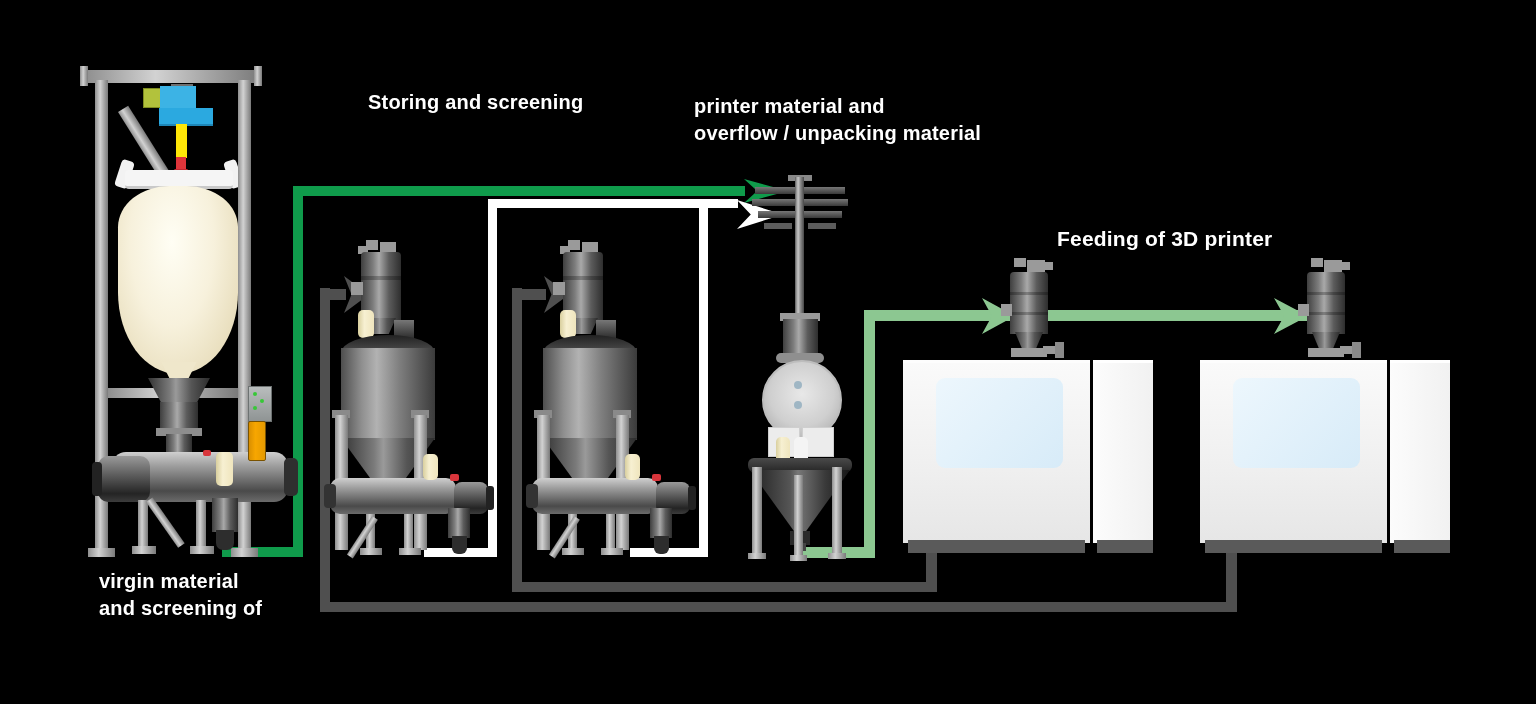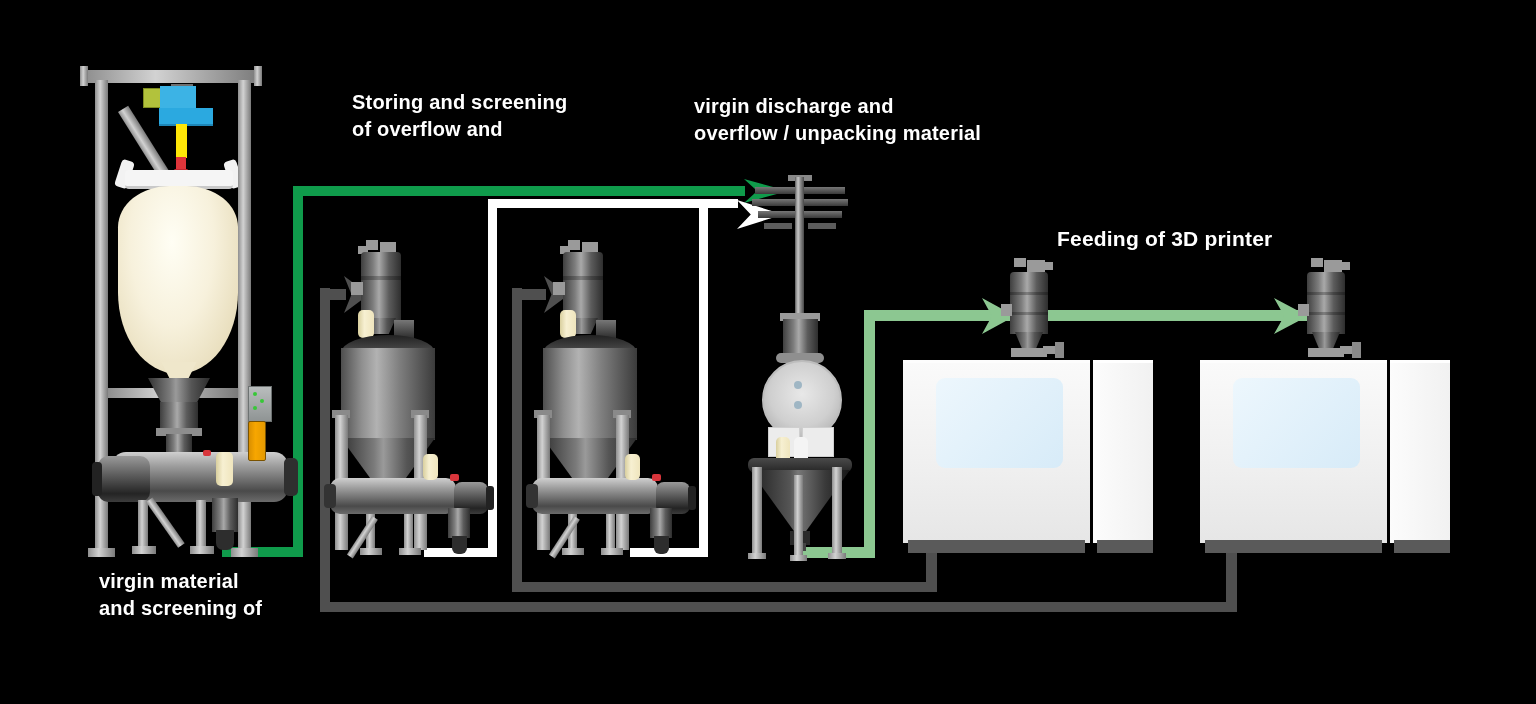--- a/index.html
+++ b/index.html
@@ -341,26 +341,25 @@
     <div class="f-flg"></div>
     <div class="f-vA"></div>
     <div class="f-vB"></div>
     <div class="cab"></div>
     <div class="win"></div>
     <div class="base"></div>
     <div class="side"></div>
     <div class="sbase"></div>
   </div>
 
-  <div class="lbl" style="left:352px;top:89px;">
+  <div class="lbl" style="left:368px;top:89px;">
     <div>Storing and screening</div>
-    <div>of overflow and</div>
   </div>
   <div class="lbl" style="left:694px;top:93px;">
-    <div>virgin discharge and</div>
+    <div>printer material and</div>
     <div>overflow / unpacking material</div>
   </div>
   <div class="lbl" style="left:1057px;top:225px;font-size:21px;">
     <div>Feeding of 3D printer</div>
   </div>
   <div class="lbl" style="left:99px;top:568px;">
     <div>virgin material</div>
     <div>and screening of</div>
   </div>
 

